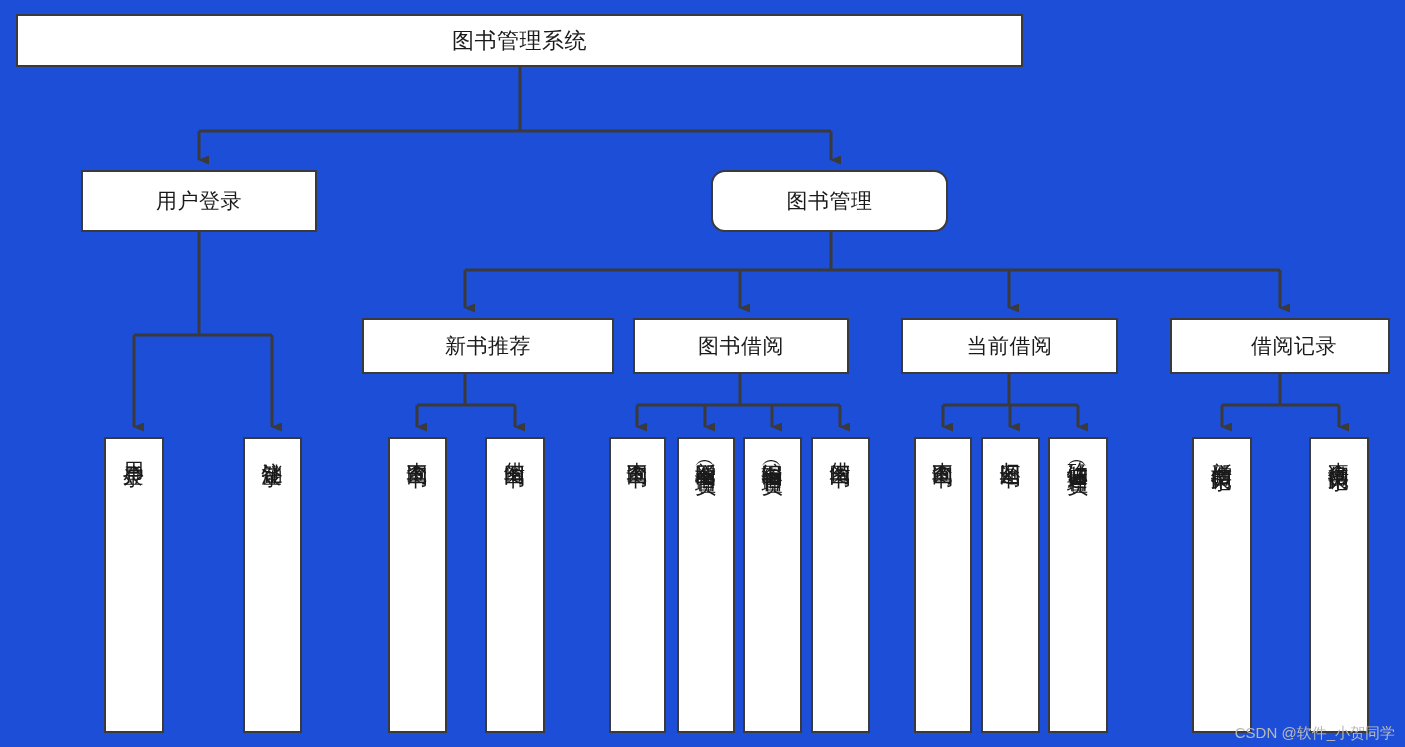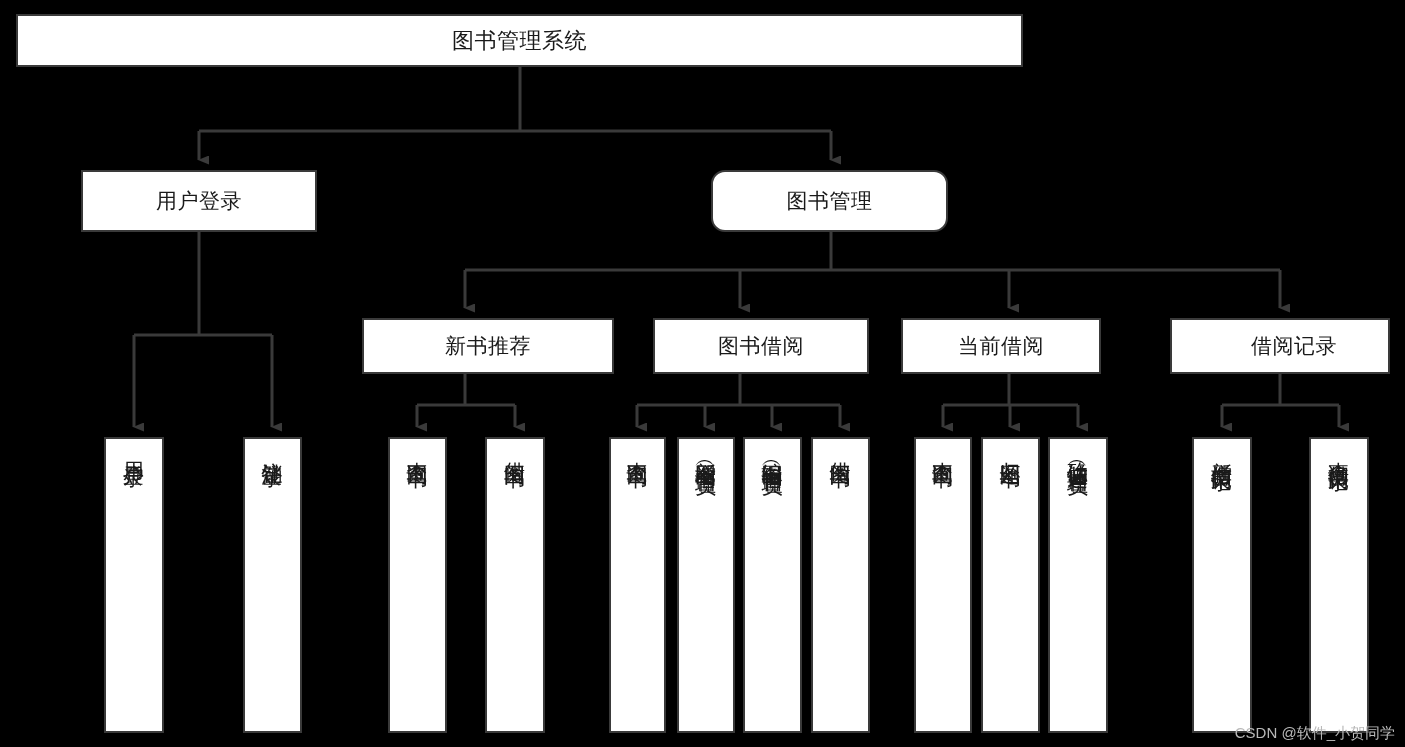--- a/index.html
+++ b/index.html
@@ -9,21 +9,21 @@
     background: #ffffff;
   }
   body {
     font-family: "Liberation Sans", "DejaVu Sans", sans-serif;
   }
   #diagram-root {
     position: relative;
     width: 1405px;
     height: 747px;
     overflow: hidden;
-    background: #000000;
+    background: #1d4ed8;
   }
   #connector-layer {
     position: absolute;
     left: 0;
     top: 0;
     width: 1405px;
     height: 747px;
     pointer-events: none;
   }
   .node {
@@ -134,24 +134,24 @@
   <div class="node horizontal" style="left:81px; top:170px; width:236px; height:62px;">
     <span class="label">用户登录</span>
   </div>
   <div class="node horizontal" style="left:711px; top:170px; width:237px; height:62px;border-radius:14px;">
     <span class="label">图书管理</span>
   </div>
 
   <div class="node horizontal" style="left:362px; top:318px; width:252px; height:56px;">
     <span class="label">新书推荐</span>
   </div>
-  <div class="node horizontal" style="left:633px; top:318px; width:216px; height:56px;margin-left:20px;">
+  <div class="node horizontal" style="left:633px; top:318px; width:216px; height:56px;">
     <span class="label">图书借阅</span>
   </div>
-  <div class="node horizontal" style="left:901px; top:318px; width:200px; height:56px;">
+  <div class="node horizontal" style="left:901px; top:318px; width:217px; height:56px;">
     <span class="label">当前借阅</span>
   </div>
   <div class="node horizontal" style="left:1170px; top:318px; width:220px; height:56px;padding-left:28px;">
     <span class="label">借阅记录</span>
   </div>
 
   <div class="node vertical" style="left:104px; top:437px; width:60px; height:296px;">
     <span class="label">用户登录</span>
   </div>
   <div class="node vertical" style="left:243px; top:437px; width:59px; height:296px;">

